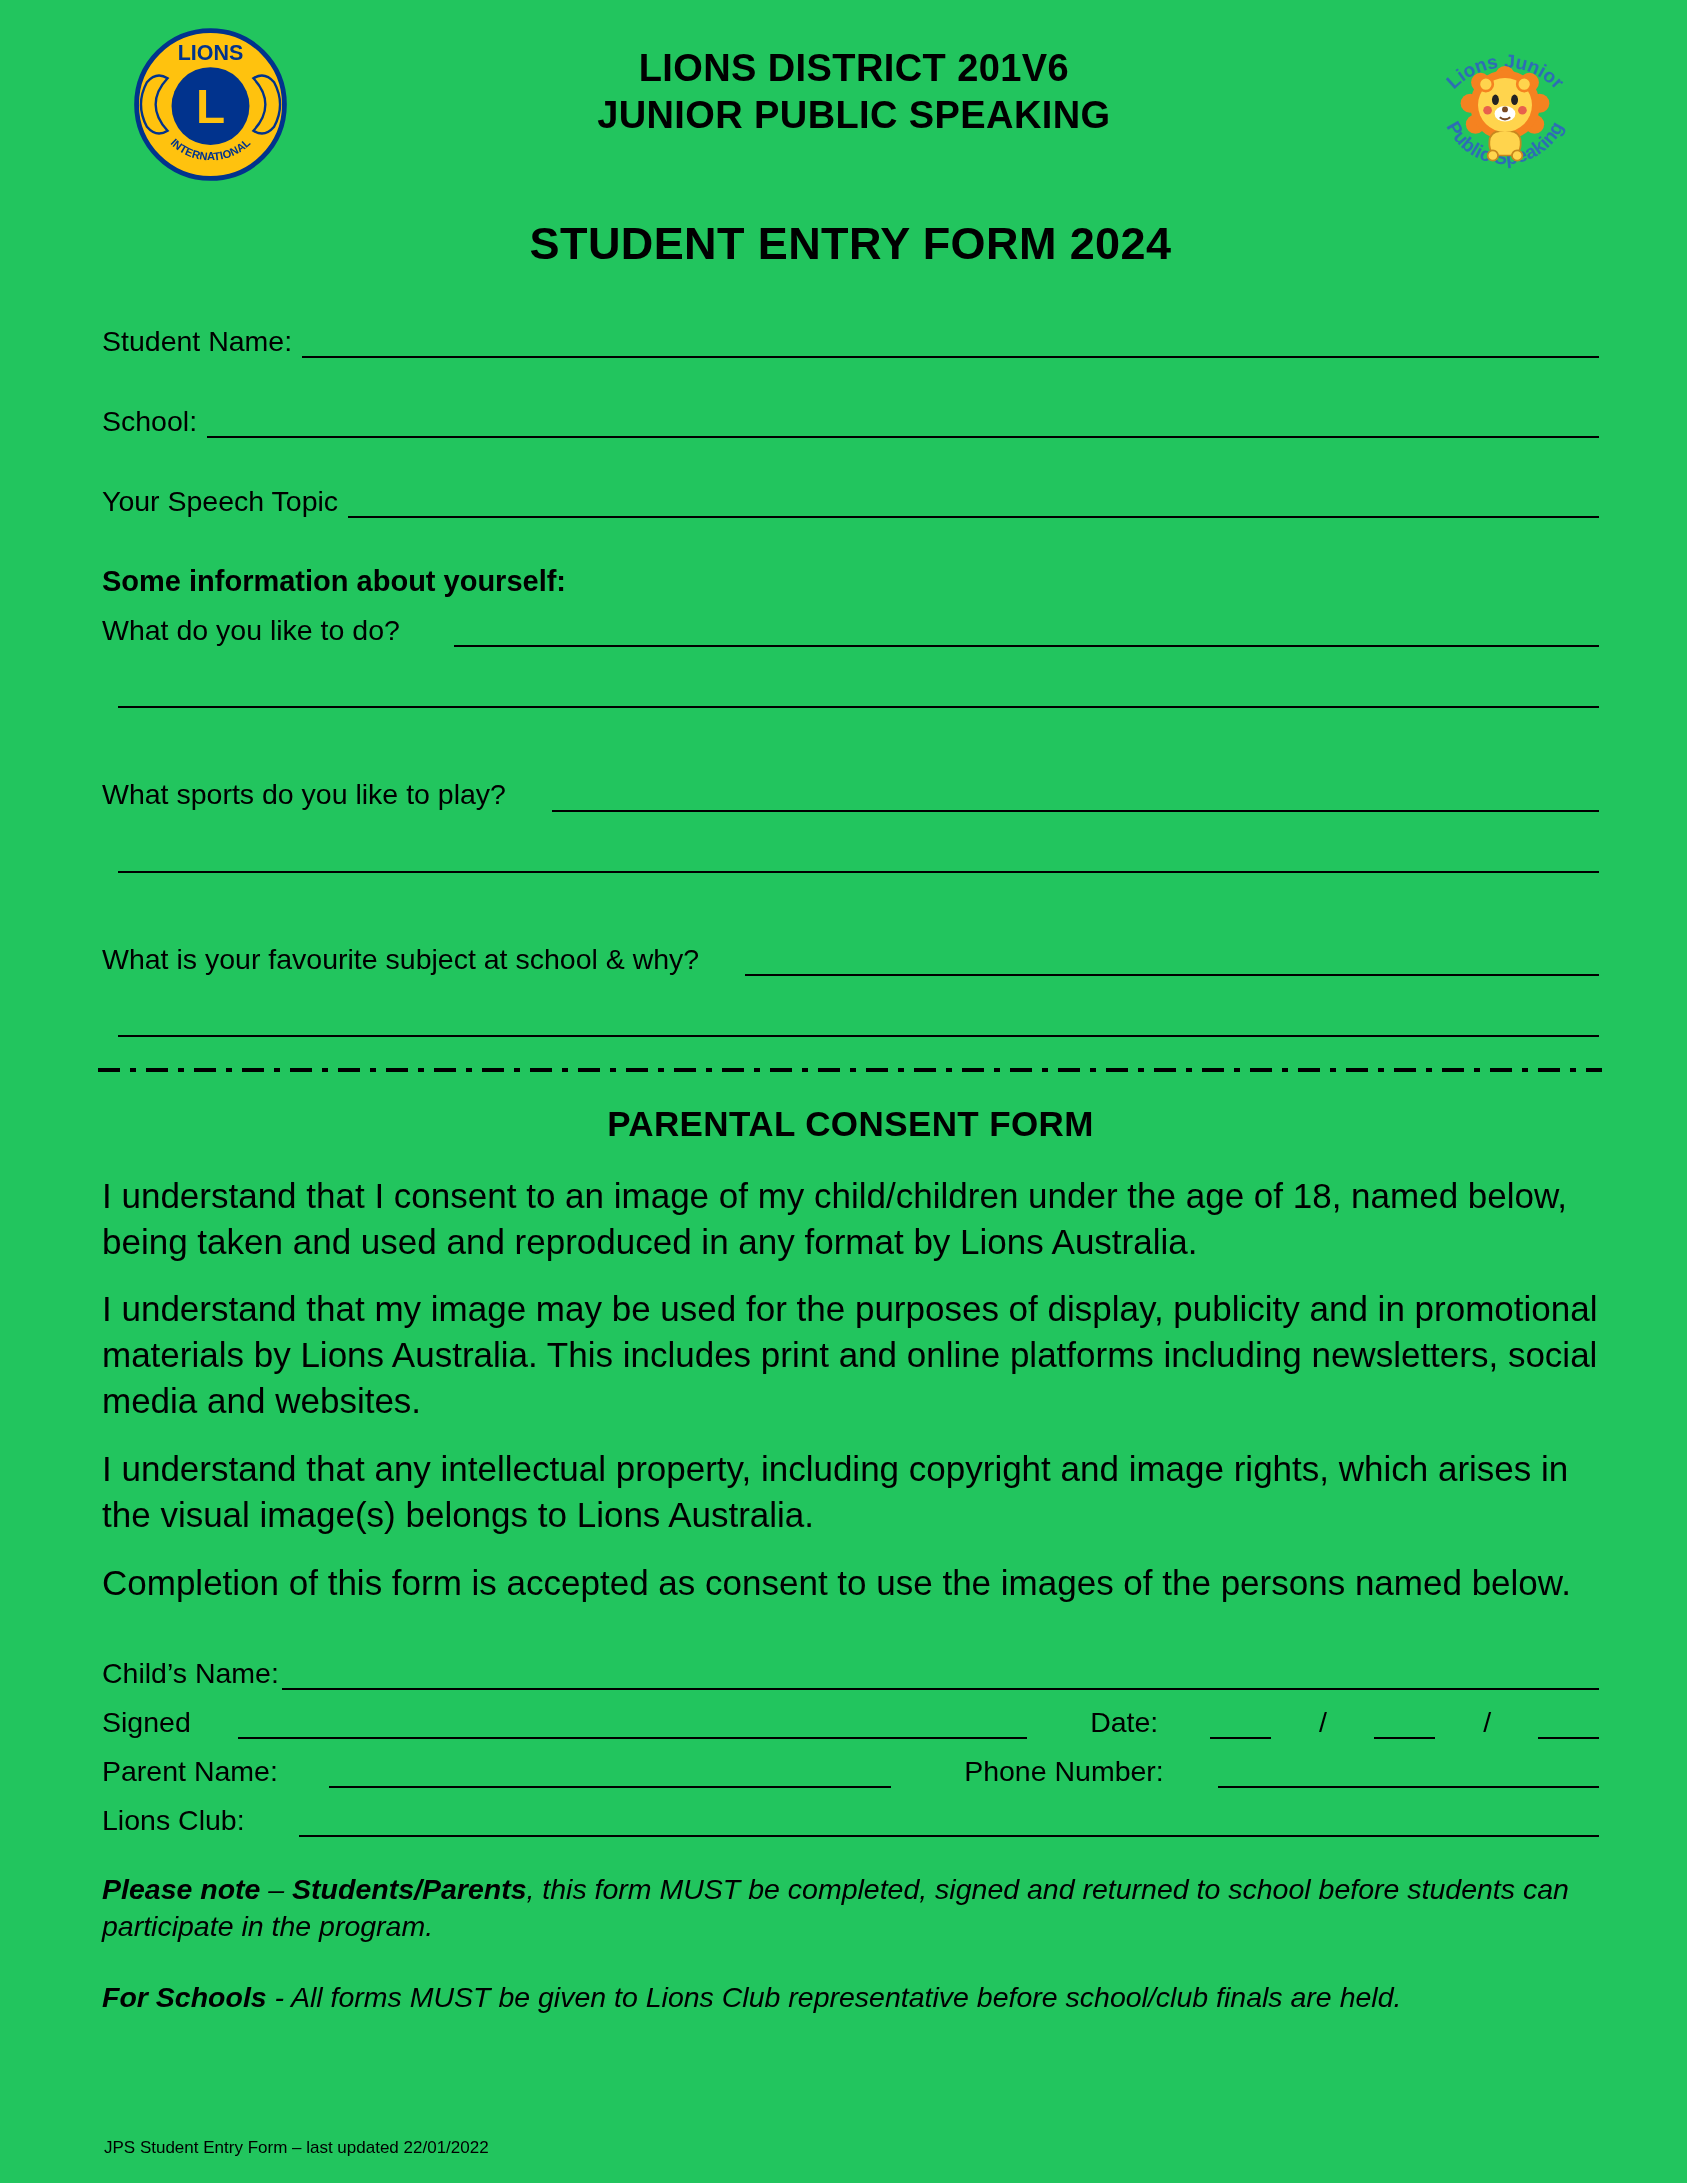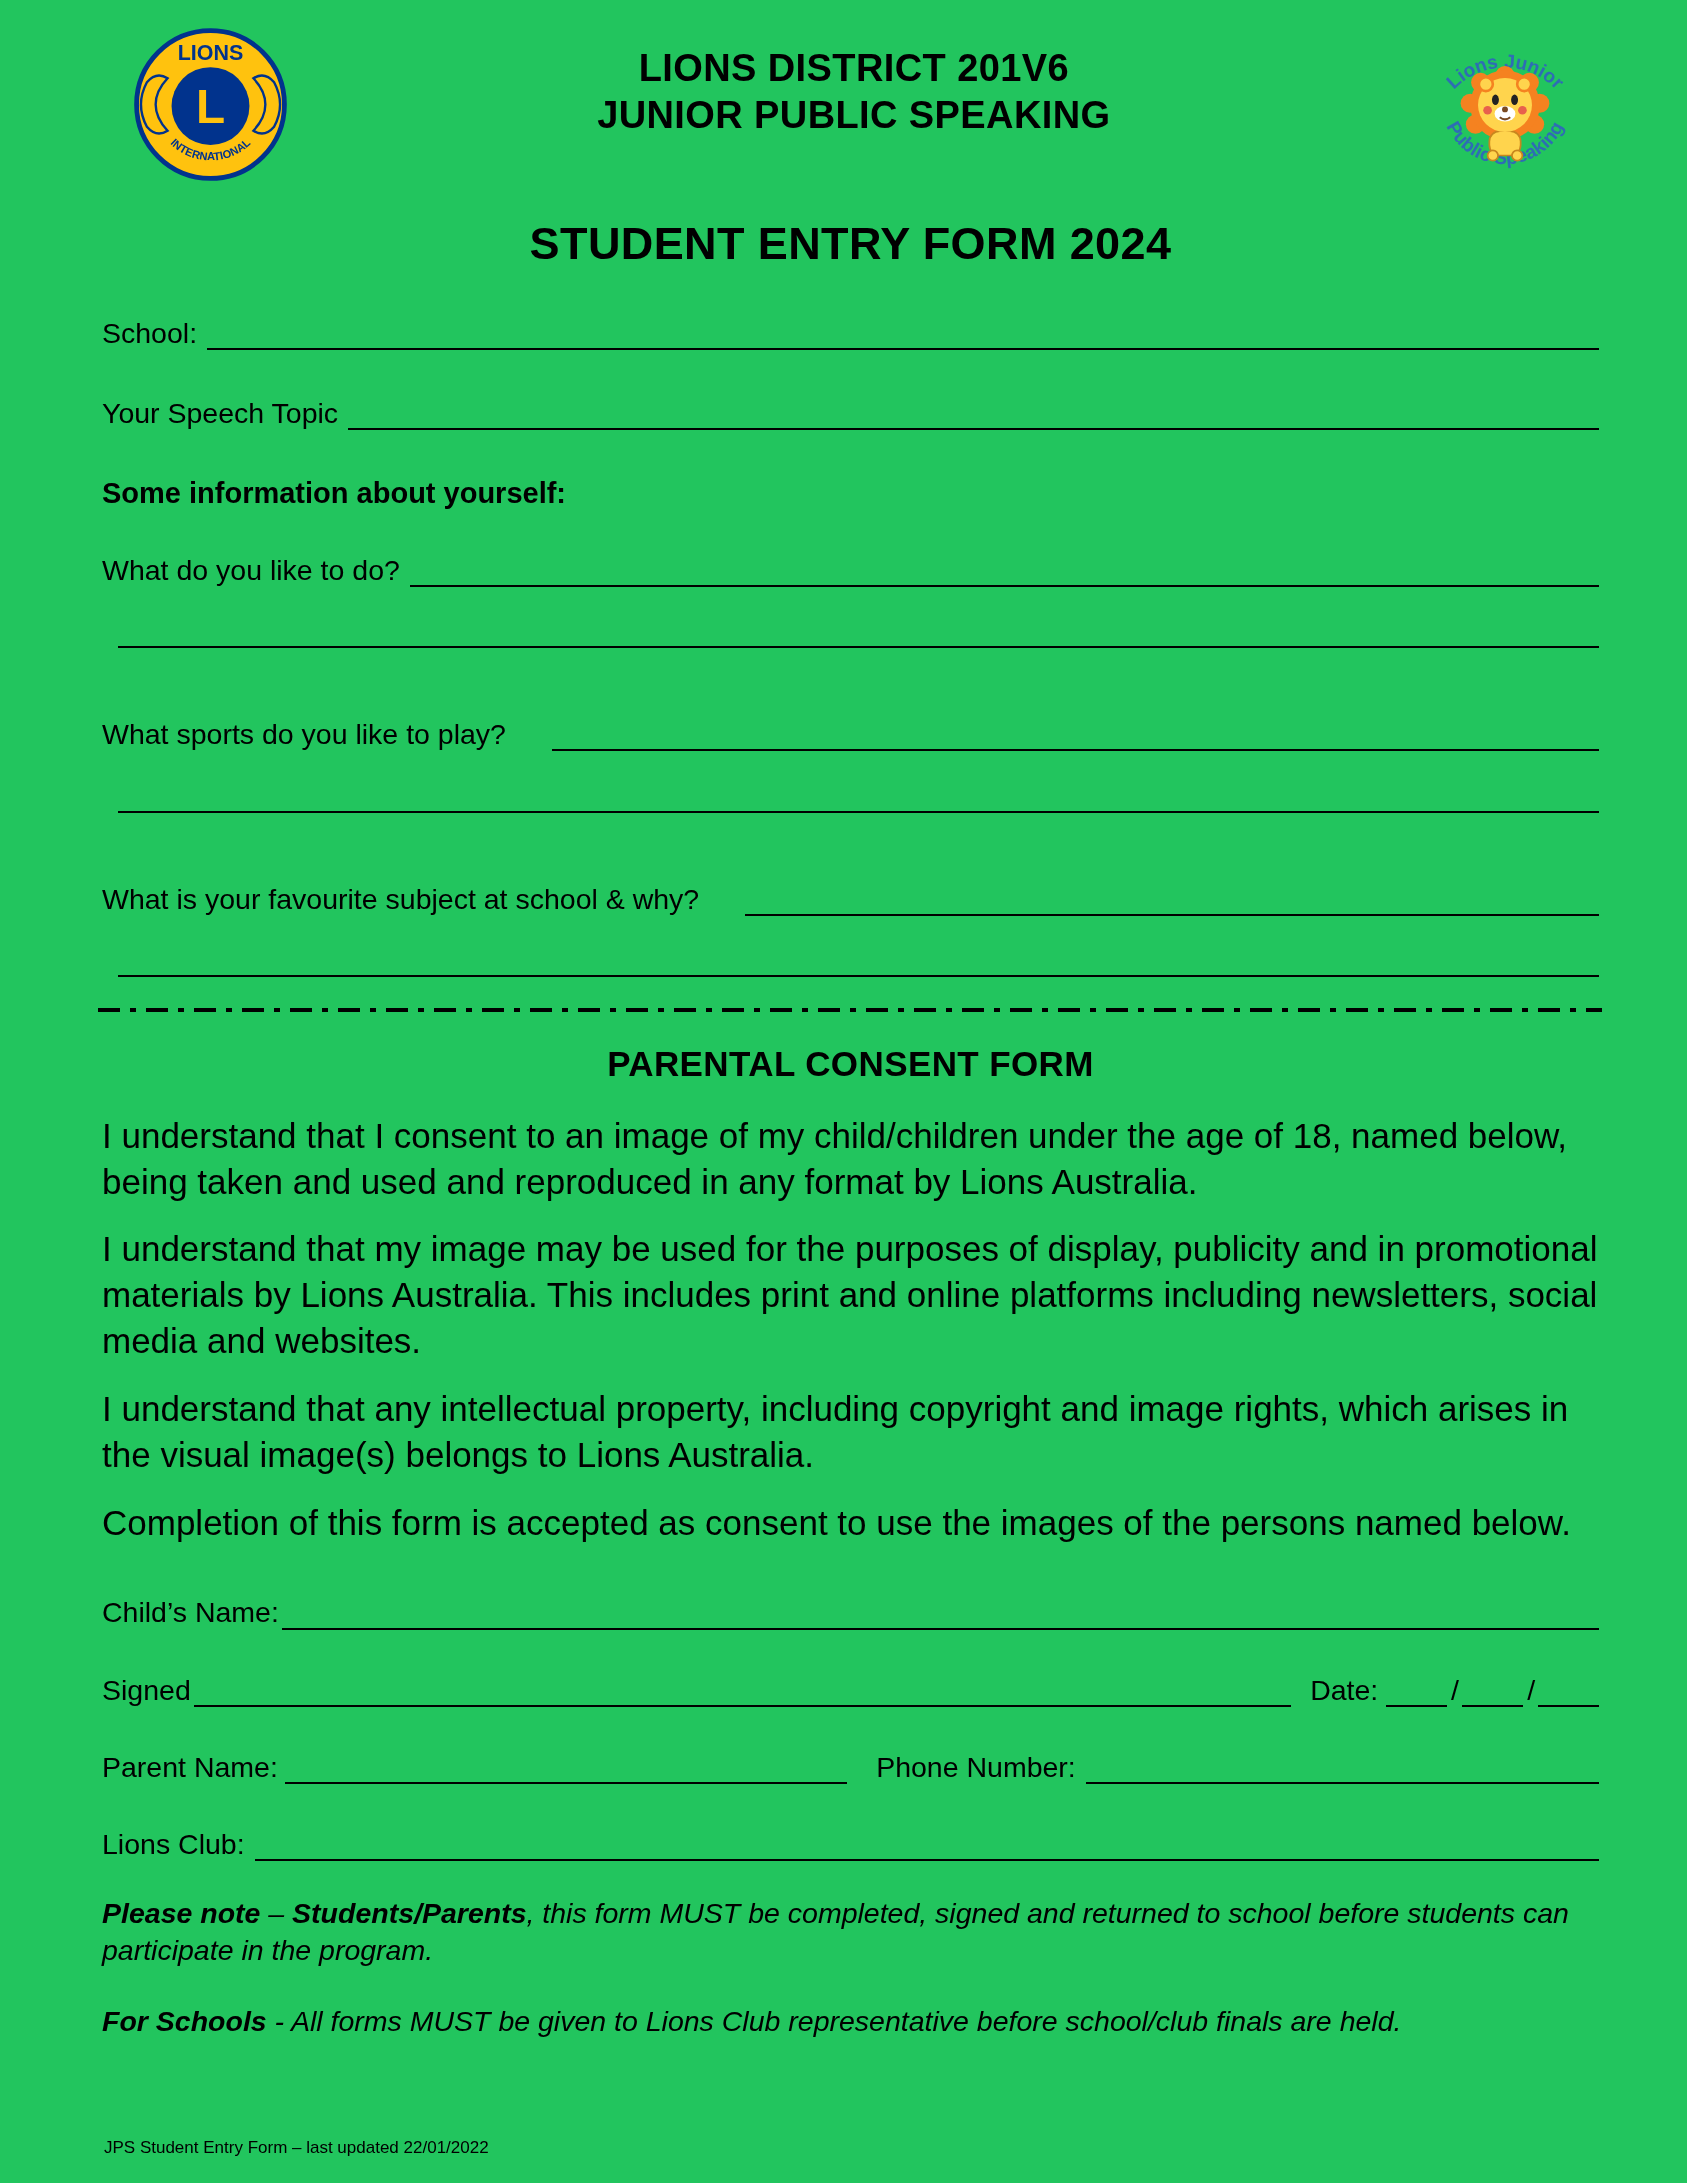--- a/index.html
+++ b/index.html
@@ -14,21 +14,21 @@
   .t1 { font-size:38px; font-weight:bold; line-height:1.22; letter-spacing:0.4px; }
   .form-title { text-align:center; font-size:45px; font-weight:bold; margin-top:19px; letter-spacing:0.4px; }
 
   .frow { display:flex; align-items:flex-end; font-size:28.5px; }
   .lbl { white-space:nowrap; line-height:1.16; }
   .fill { flex:1 1 auto; border-bottom:2.2px solid #000; height:7.3px; margin-left:10.2px; }
   .fillw { flex:0 0 auto; border-bottom:2.2px solid #000; height:7.3px; margin-left:7.3px; }
   .linefull { border-bottom:2.2px solid #000; height:7.3px; margin-left:16px; }
 
   .mt76 { margin-top:55px; }  .mt64 { margin-top:47px; }
-  .mt52 { margin-top:44px; }  .mt74 { margin-top:54px; }
+  .mt52 { margin-top:16px;gap:44px; }  .mt74 { margin-top:54px; }
   .mt96 { margin-top:70px;gap:36px; }  .mt42 { margin-top:31px; }
   .mt44 { margin-top:32px; }  .mt40 { margin-top:29px; }
   .mt30 { margin-top:22px; }  .mt70 { margin-top:51px; }
   .mt46 { margin-top:34px; }
 
   .sec-heading { font-size:29px; font-weight:bold; }
   .divider { height:3.6px; margin-left:-4.4px; margin-right:-2.9px;
     background: repeating-linear-gradient(90deg, #000 0 22px, transparent 22px 32px, #000 32px 38px, transparent 38px 48px); }
   .consent-heading { text-align:center; font-size:35px; font-weight:bold; letter-spacing:0.4px; }
   .para { font-size:35px; line-height:1.31; }
@@ -107,20 +107,24 @@
           <ellipse cx="100" cy="102" rx="12" ry="9" fill="#FFFFFF"></ellipse>
           <circle cx="100" cy="97" r="3.4" fill="#7A4A21"></circle>
           <path d="M 94,106 Q 100,111 106,106" stroke="#7A4A21" stroke-width="2.4" fill="none"></path>
         </g>
       </g>
     </svg>
   </div>
 
   <div class="form-title">STUDENT ENTRY FORM 2024</div>
 
+  <div class="frow mt76">
+    <span class="lbl">Student Name:</span>
+    <span class="fill"></span>
+  </div>
 
   <div class="frow mt64">
     <span class="lbl">School:</span>
     <span class="fill"></span>
   </div>
 
 
   <div class="frow mt64">
     <span class="lbl">Your Speech Topic</span>
     <span class="fill"></span>

